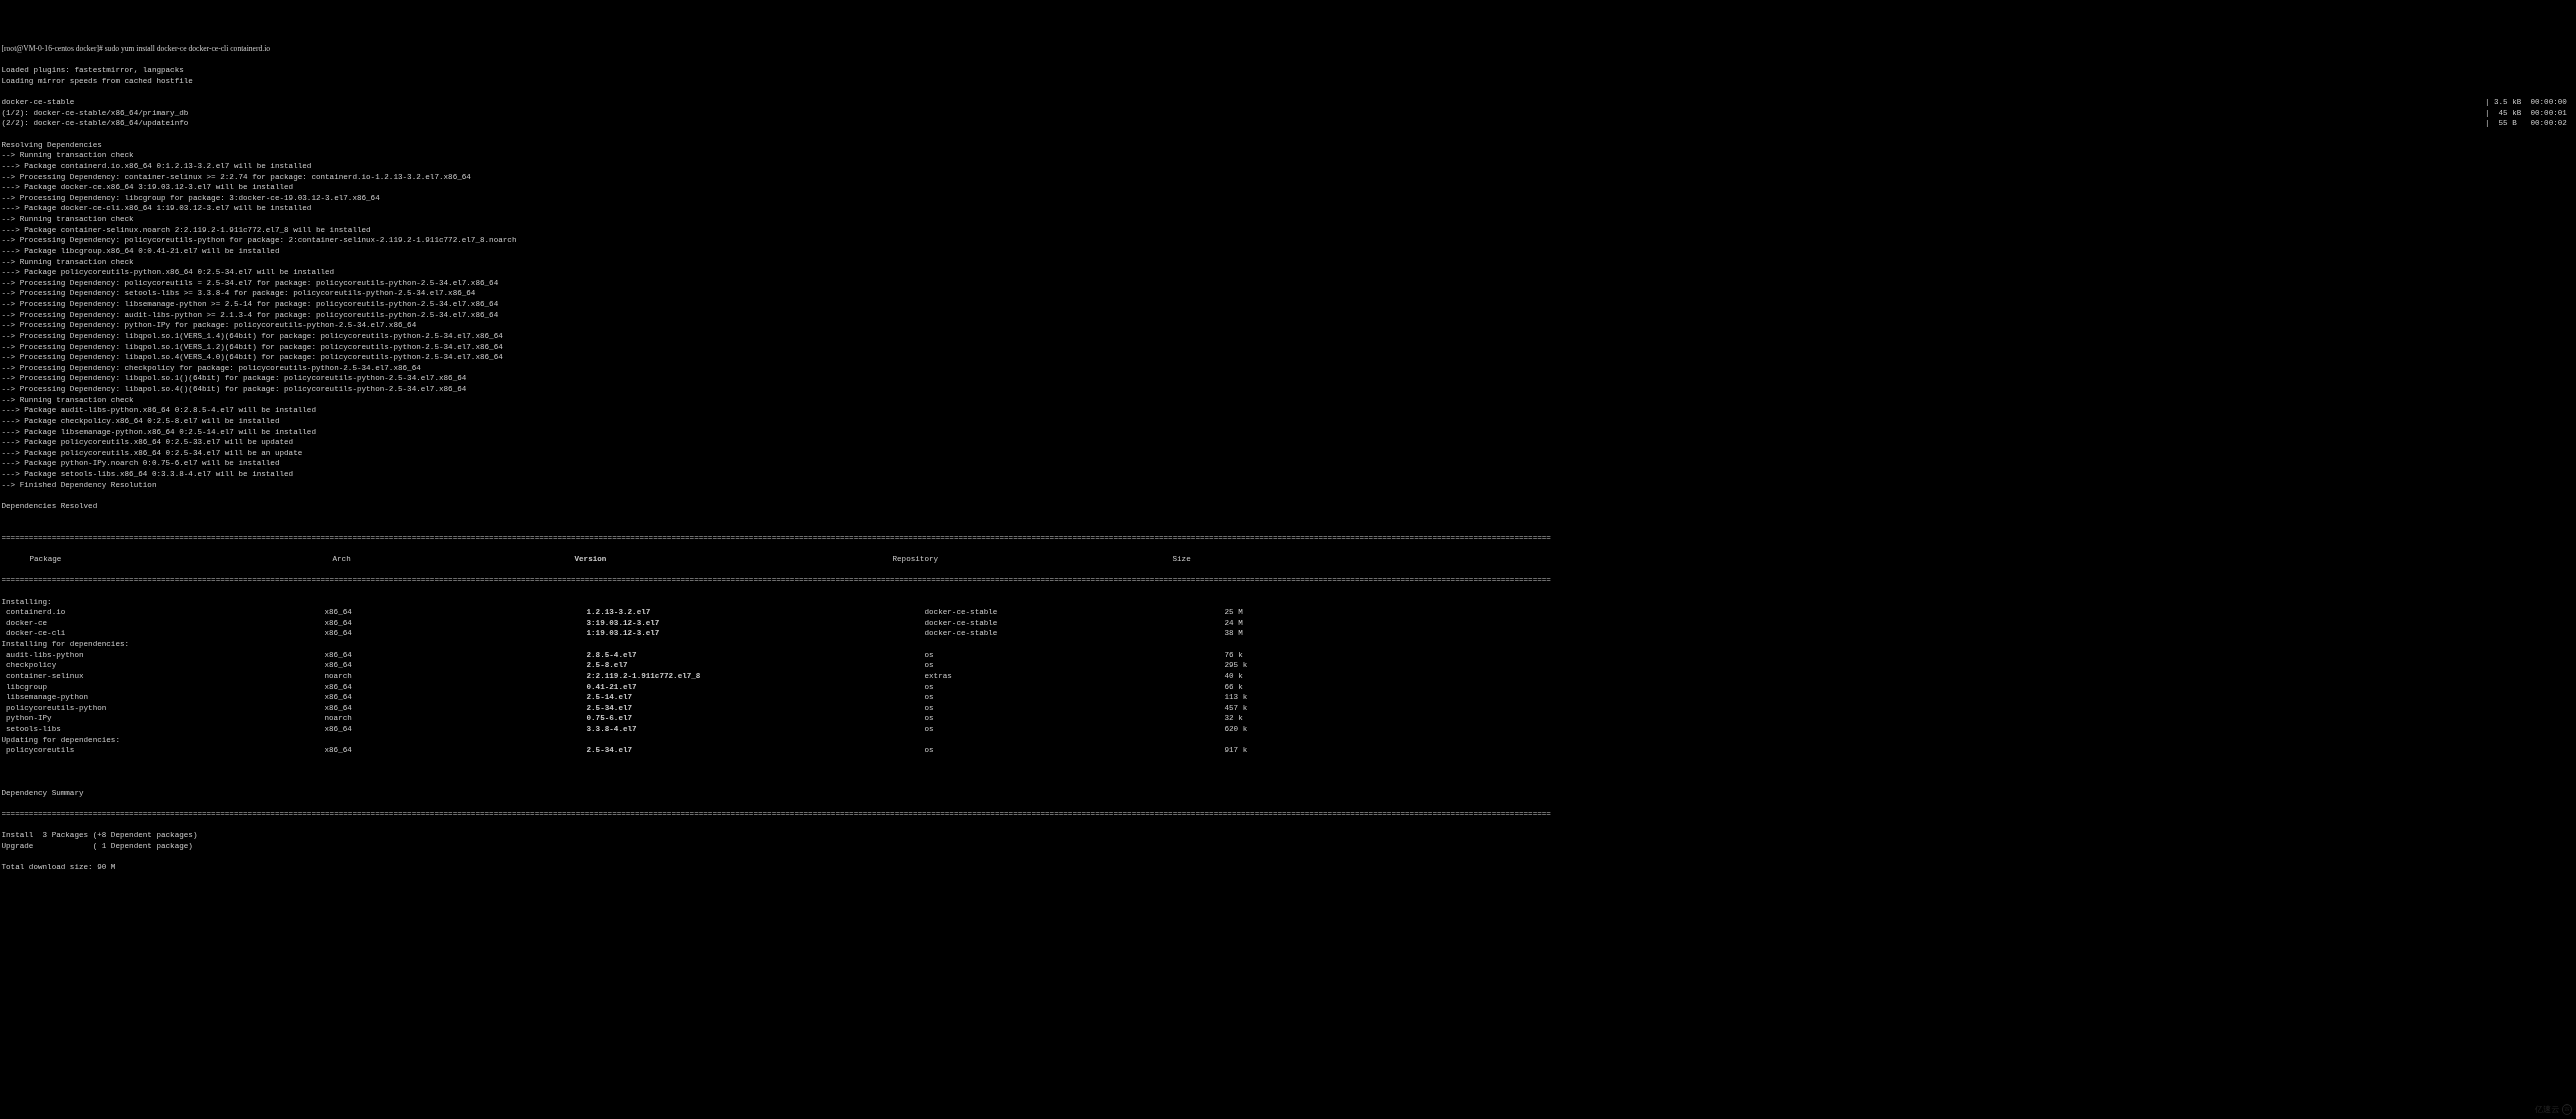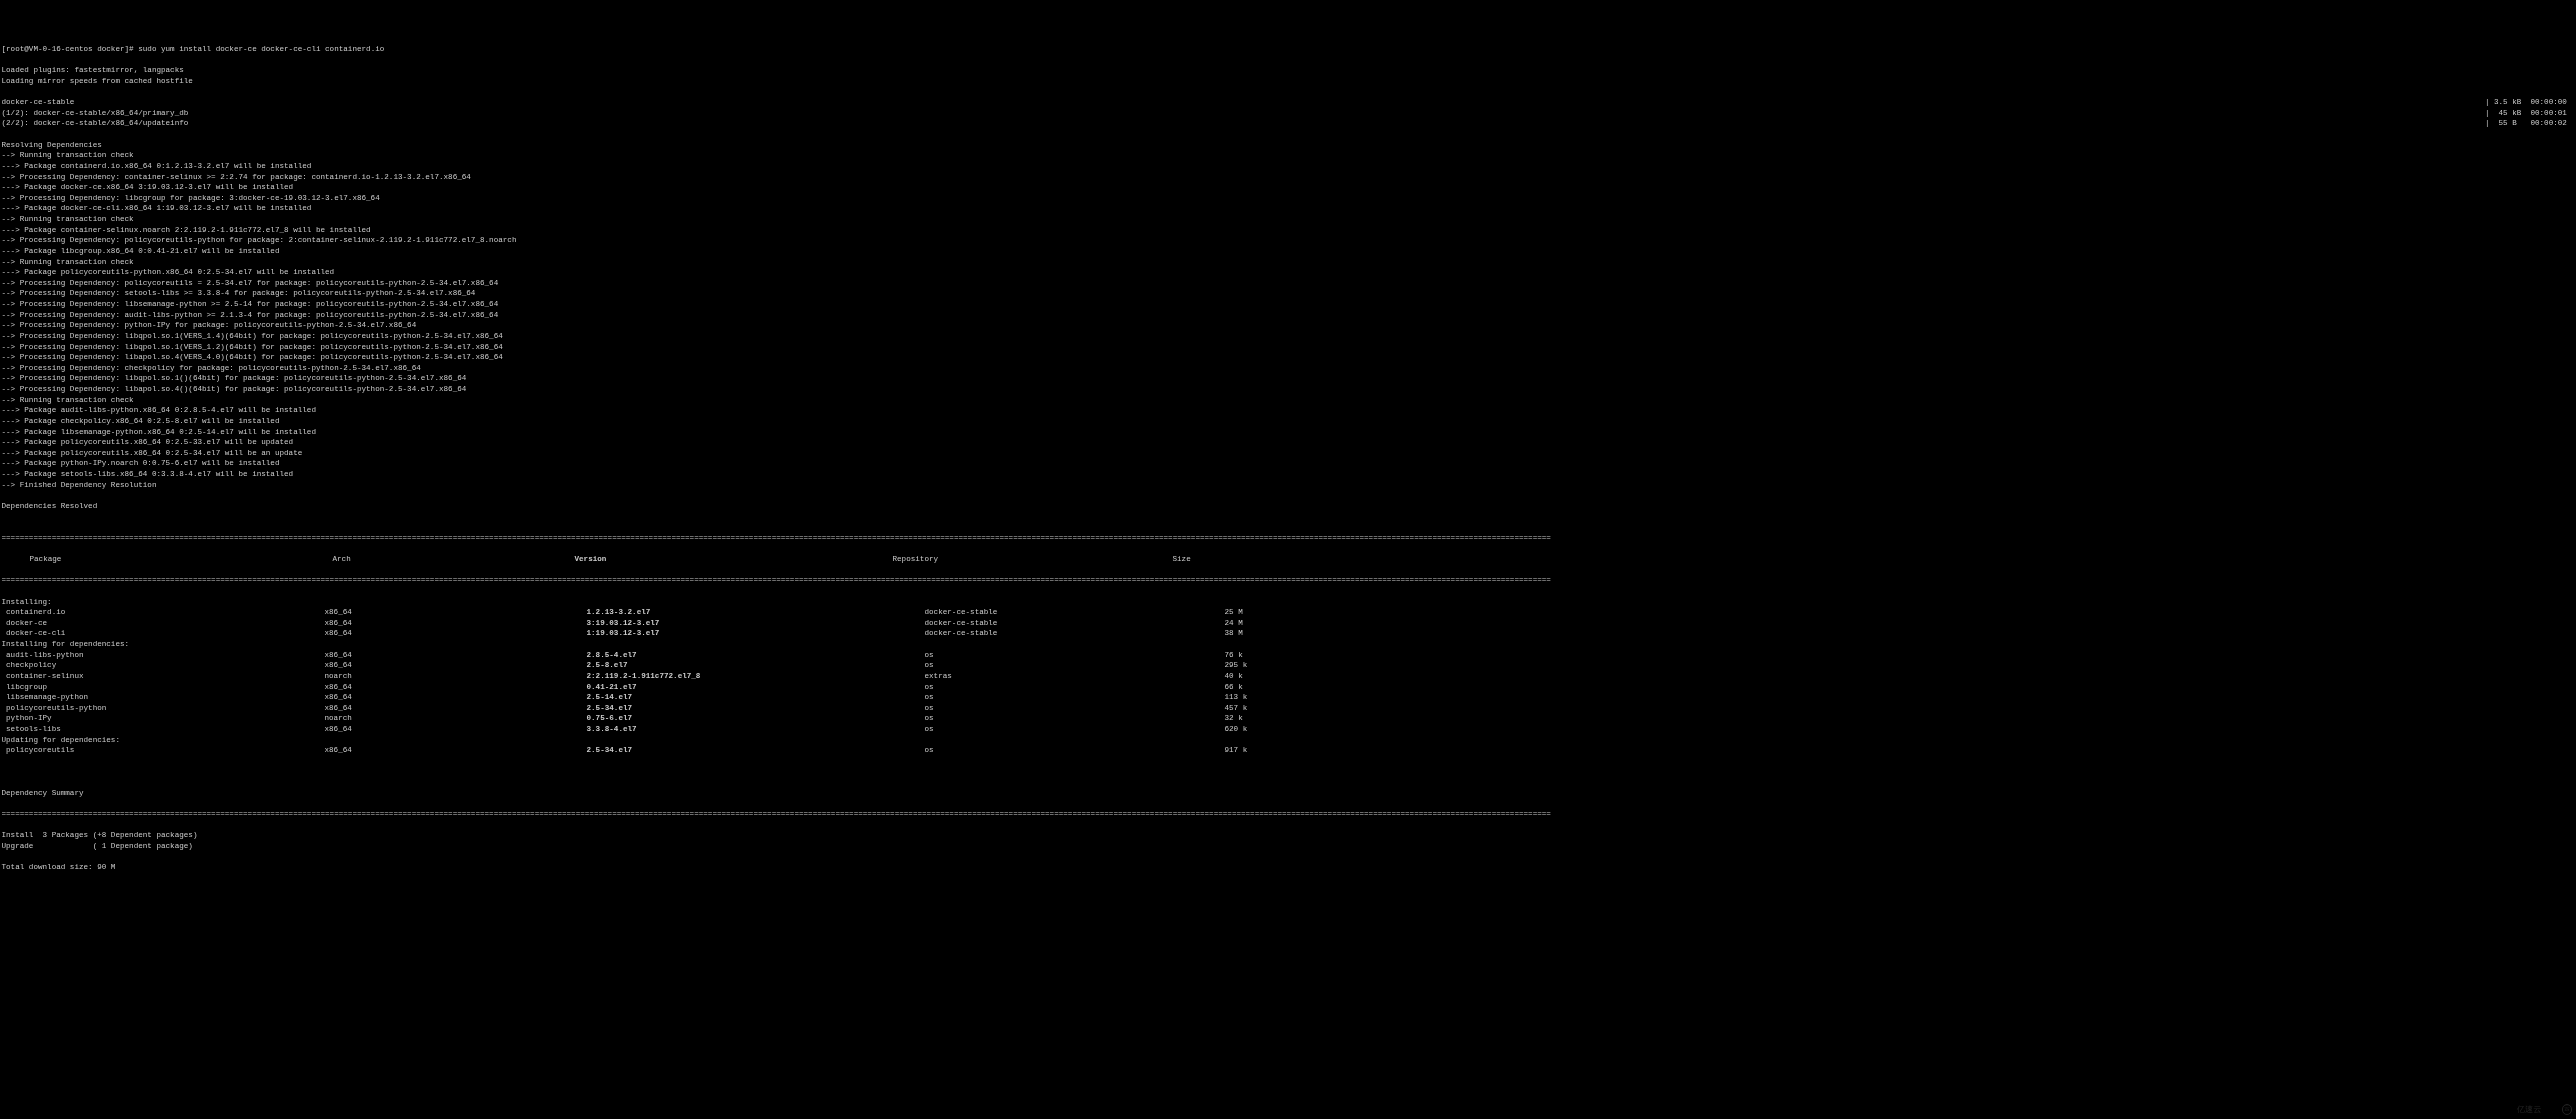--- a/index.html
+++ b/index.html
@@ -12,20 +12,21 @@
       color: #ccc;
       font-family: 'Consolas', 'Monaco', 'Courier New', monospace;
       font-size: 7.6px;
       line-height: 1.4;
       white-space: pre;
       padding: 1.5px;
       overflow-x: auto;
     }
     .command-line {
       color: #ccc;
+      font-family: Liberation Serif, serif;
     }
     .prompt {
       color: #ccc;
     }
     .output-line {
       color: #ccc;
     }
     .divider {
       color: #ccc;
       overflow: hidden;
@@ -54,21 +55,21 @@
     .right-info .right-text { text-align: left; padding-right: 7.6px; }
     .watermark {
       position: fixed;
       bottom: 3.8px;
       right: 3.8px;
       opacity: 0.25;
       font-size: 8.3px;
       color: #888;
       display: flex;
       align-items: center;
-      gap: 20px;
+      gap: 2px;
     }
     .watermark-icon {
       width: 10.6px;
       height: 10.6px;
       border: 0.8px solid #888;
       border-radius: 50%;
       display: inline-flex;
       align-items: center;
       justify-content: center;
       font-size: 6px;

